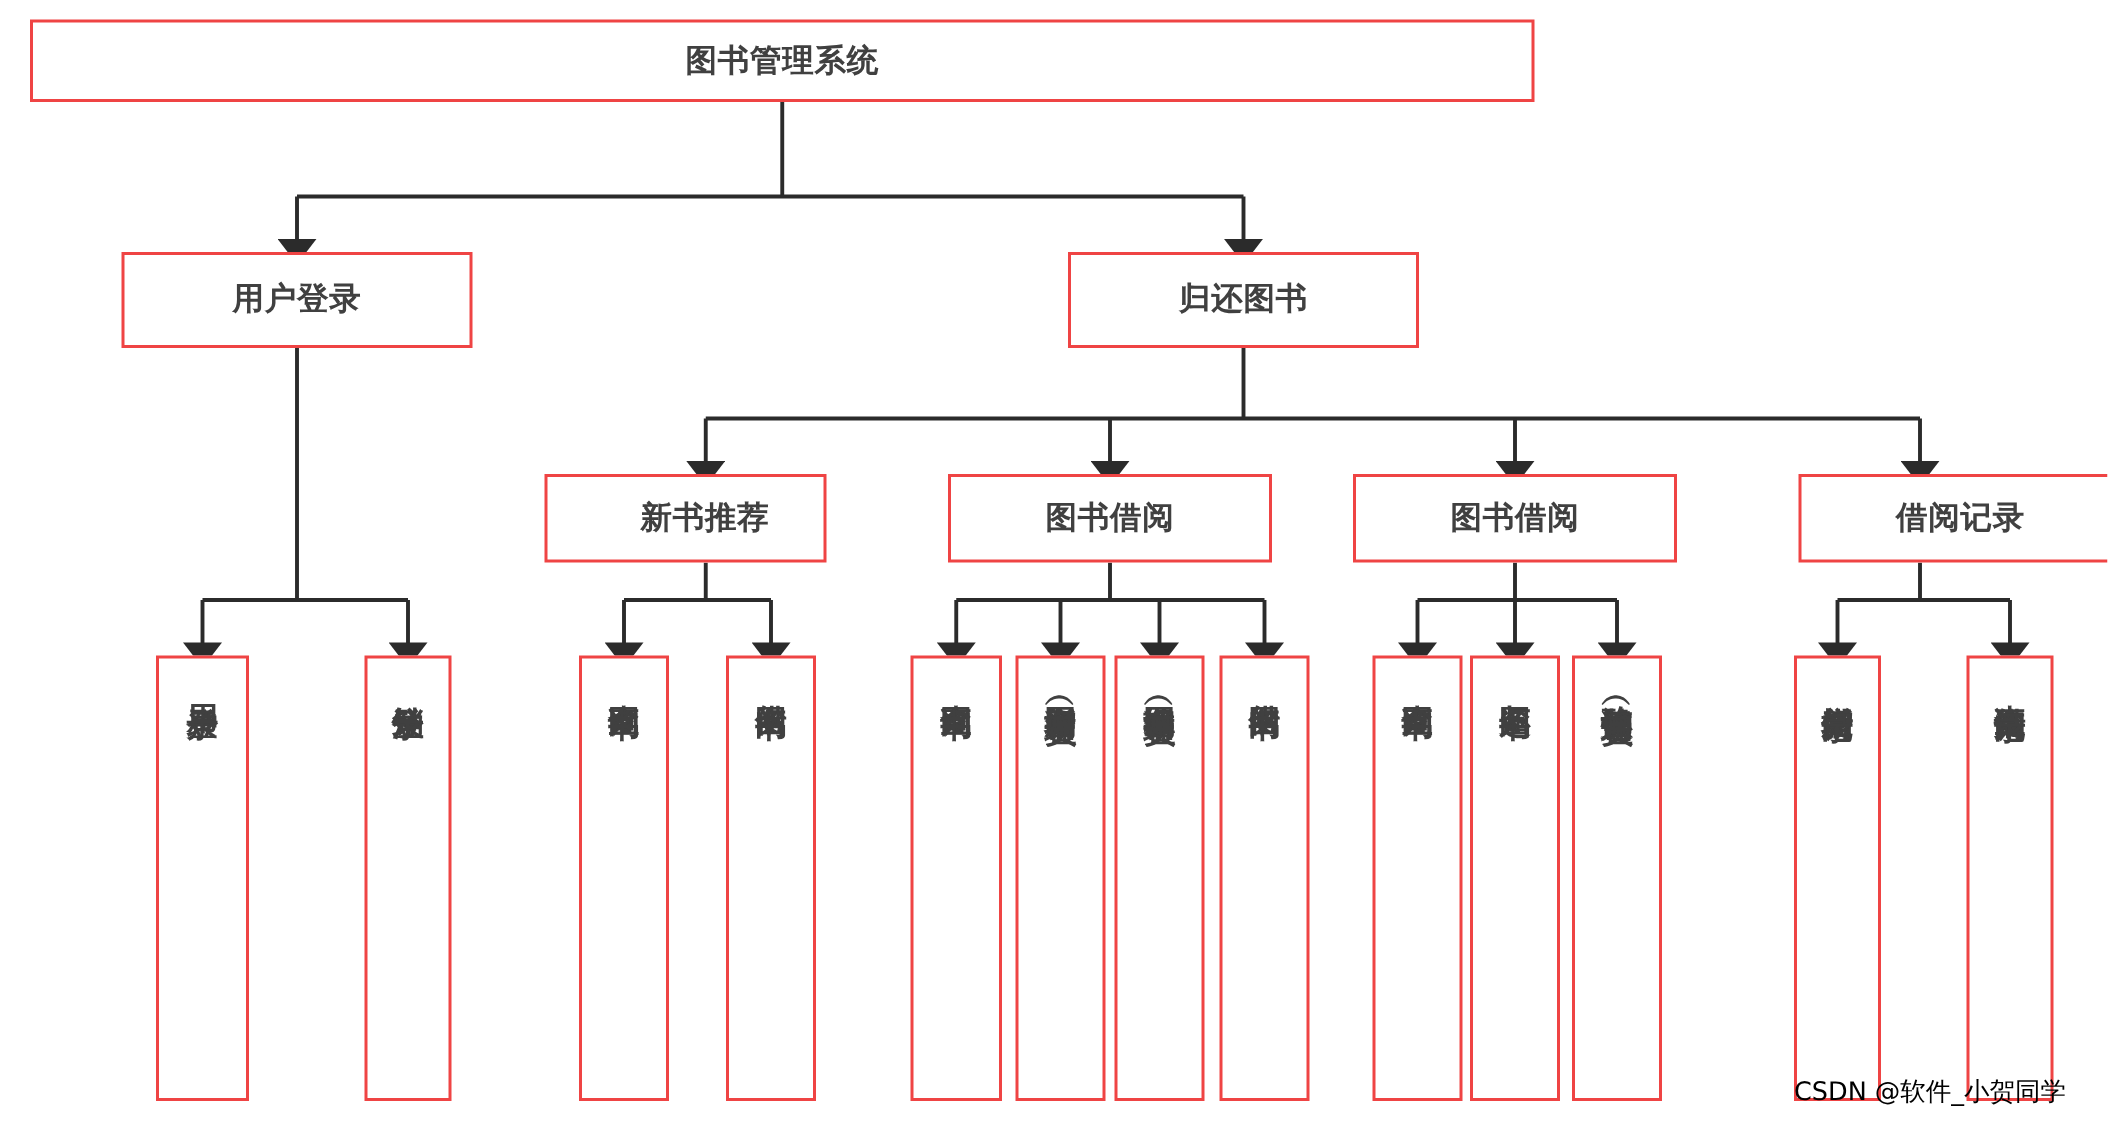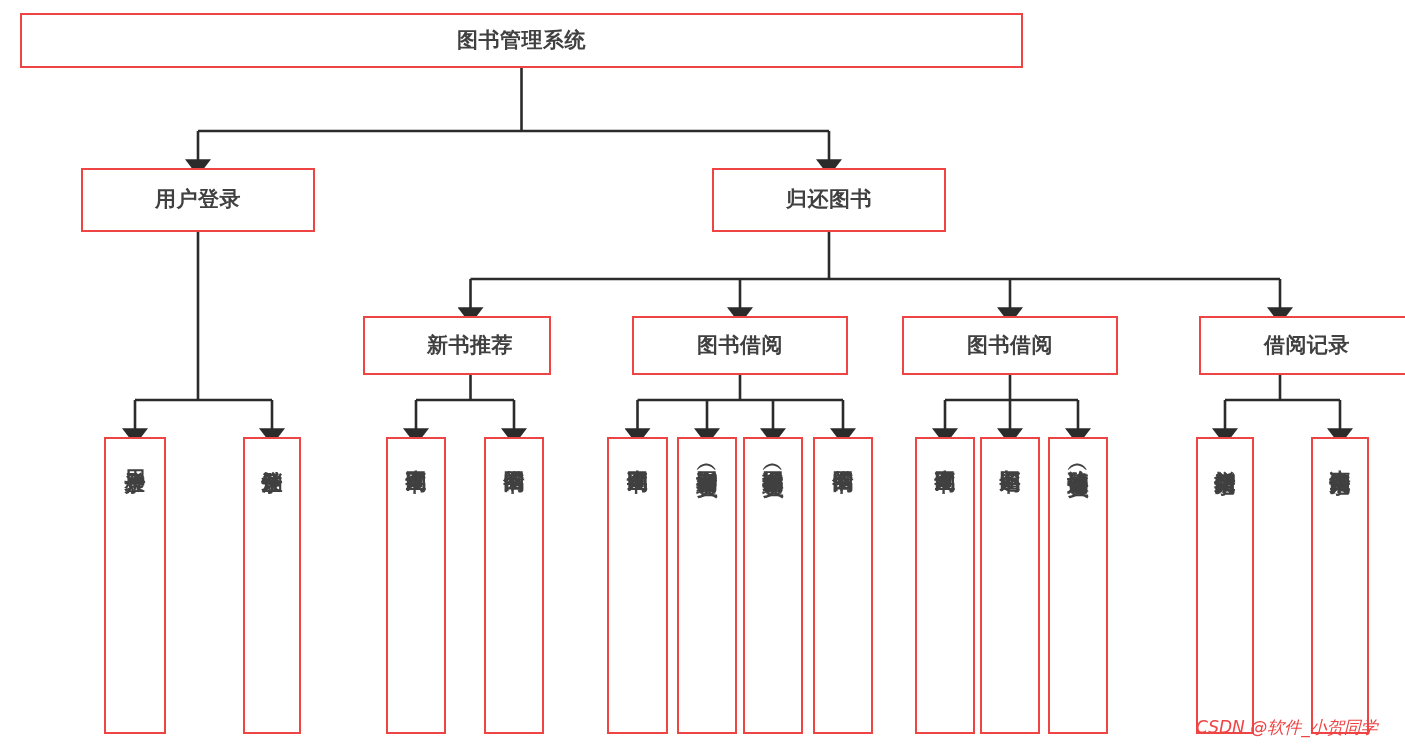--- a/index.html
+++ b/index.html
@@ -171,15 +171,15 @@
         <span class="label">确认归还（管理员）</span>
       </div>
       <div class="node vert" style="left: 1196px; top: 437px; width: 58px; height: 297px;">
         <span class="label">新增借阅记录</span>
       </div>
       <div class="node vert" style="left: 1311px; top: 437px; width: 58px; height: 297px;">
         <span class="label">查询借阅记录</span>
       </div>
     </div>
 
-  <div class="watermark" style="left: 1196px; top: 716px; color: #ef4444; font-style: italic;">CSDN @软件_小贺同学</div>
+  <div class="watermark" style="left: 1196px; top: 716px; color: #000000;">CSDN @软件_小贺同学</div>
 
 </div>
 
 </body></html>

